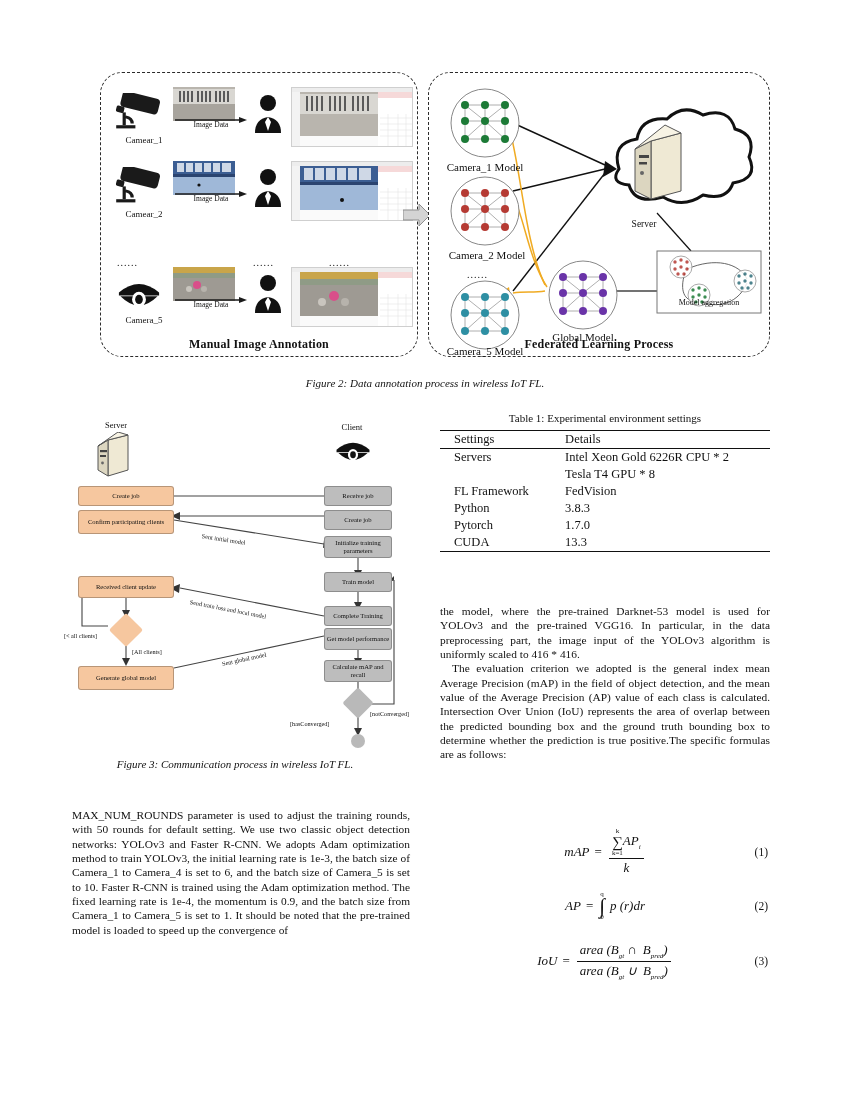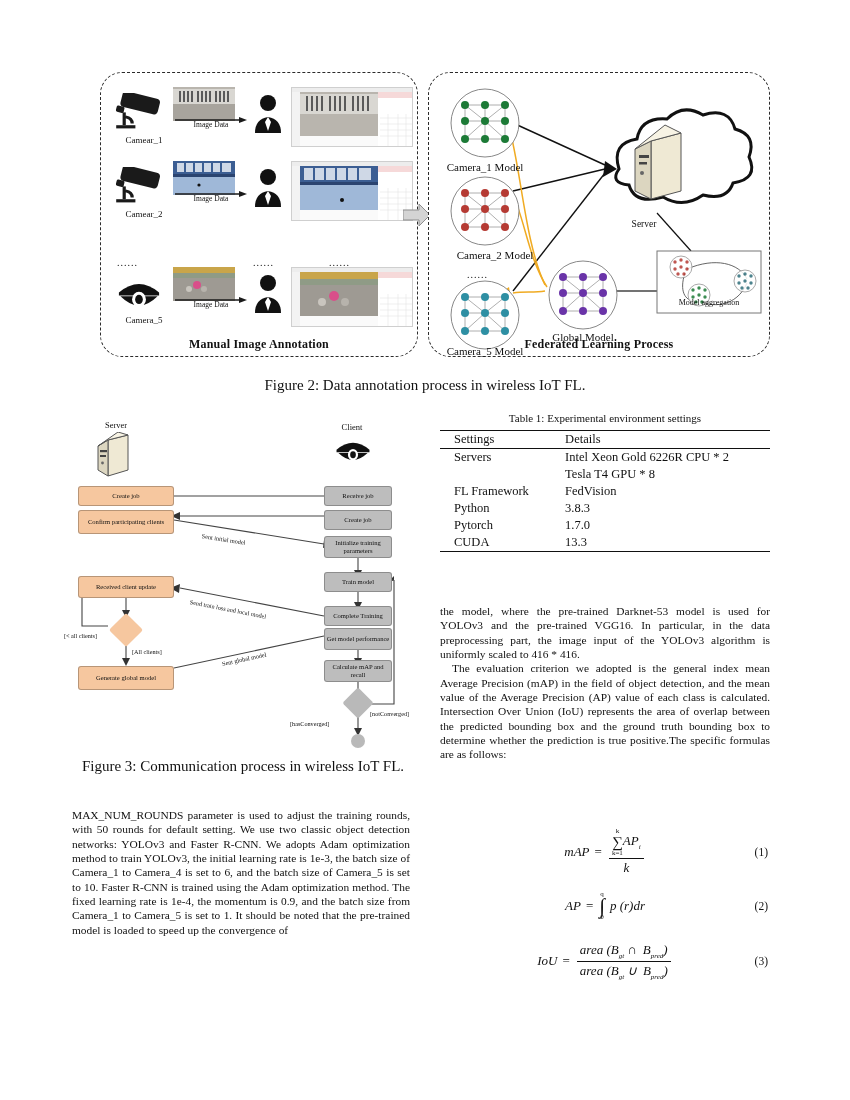--- a/index.html
+++ b/index.html
@@ -35,23 +35,23 @@
   .arrowlbl{position:absolute;left:66px;top:32px;width:72px;text-align:center;font-size:7.5px;}
   .person{position:absolute;left:144px;top:6px;width:30px;height:40px;}
   .shot{position:absolute;left:182px;top:0px;width:120px;height:58px;border:1px solid #cfcfcf;background:#fff;overflow:hidden;}
   .dots{position:absolute;font-size:10px;letter-spacing:1px;color:#111;}
 
   
   .netwrap{position:absolute;width:72px;height:72px;}
   .netlbl{position:absolute;width:110px;text-align:center;font-size:11px;}
 
   
-  .caption{position:absolute;text-align:center;font-size:15px;}
+  .caption{position:absolute;text-align:center;font-size:11px;font-style:italic;}
   #cap2{left:0;top:377px;width:850px;}
-  #cap3{left:68px;top:758px;width:350px;}
+  #cap3{left:60px;top:758px;width:350px;}
 
   
   #tablewrap{position:absolute;left:440px;top:412px;width:330px;}
   #table-title{font-size:11px;text-align:center;margin-bottom:6px;}
   table.t1{border-collapse:collapse;width:100%;font-size:12.5px;}
   table.t1 td,table.t1 th{padding:1px 0 1px 14px;text-align:left;font-weight:normal;vertical-align:top;}
   table.t1 td.c2,table.t1 th.c2{padding-left:16px;}
   .rule-top td{border-top:1.3px solid #111;}
   .rule-mid td{border-top:0.9px solid #111;}
   .rule-bot td{border-bottom:1.3px solid #111;}
@@ -466,21 +466,21 @@
               <circle cx="56" cy="18" r="4"></circle>
             <circle cx="16" cy="34" r="4"></circle>
               <circle cx="36" cy="34" r="4"></circle>
               <circle cx="56" cy="34" r="4"></circle>
             <circle cx="16" cy="52" r="4"></circle>
               <circle cx="36" cy="52" r="4"></circle>
               <circle cx="56" cy="52" r="4"></circle>
           </g>
         </svg>
       </div>
-      <div class="netlbl" style="left:11px;top:176px;">Camera_2 Model</div>
+      <div class="netlbl" style="left:3px;top:176px;">Camera_2 Model</div>
 
       <div class="dots" style="left:38px;top:196px;">......</div>
 
       <div class="netwrap" style="left:20px;top:206px;">
         <svg viewBox="0 0 72 72" width="72" height="72">
           <circle cx="36" cy="36" r="34" fill="#fff" stroke="#888" stroke-width="1"></circle>
           <g stroke="#9a9a9a" stroke-width="0.8">
             <line x1="16" y1="18" x2="56" y2="18"></line>
               <line x1="16" y1="34" x2="56" y2="34"></line>
               <line x1="16" y1="52" x2="56" y2="52"></line>

